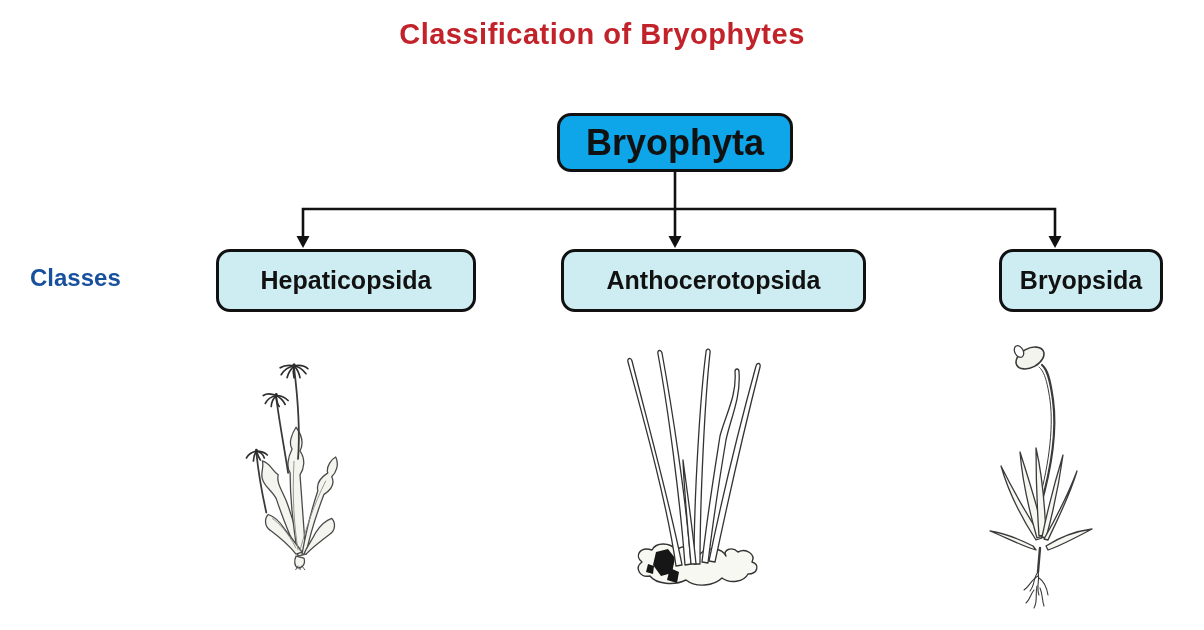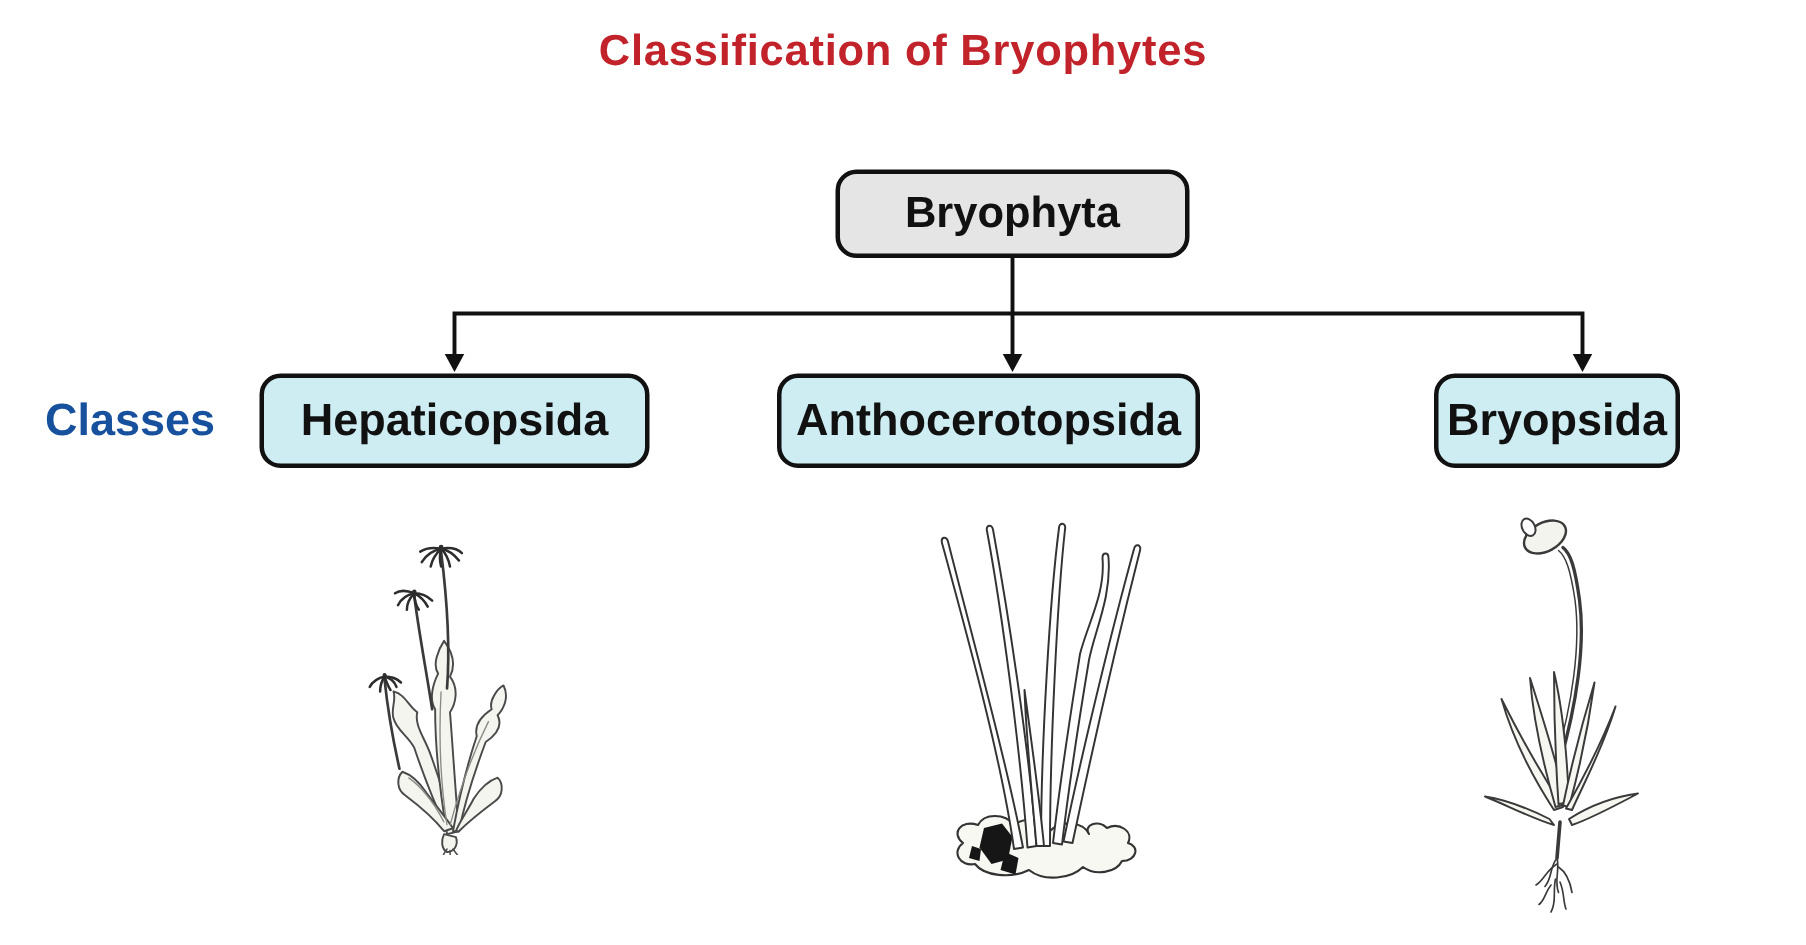--- a/index.html
+++ b/index.html
@@ -36,37 +36,38 @@
     font-weight: 700;
     color: #111111;
     box-sizing: border-box;
     white-space: nowrap;
   }
   .root-node {
     left: 557px;
     top: 113px;
     width: 236px;
     height: 59px;
-    background: #e5e5e5;
-    font-size: 29px;
+    background: #0ea5e9;
+    font-size: 36px;
   }
   .class-node {
     top: 249px;
     height: 63px;
     background: #cdedf2;
-    font-size: 30px;
+    font-size: 25px;
+    margin-left: 43px;
   }
   .class-node.c0 { left: 173px; width: 260px; }
-  .class-node.c1 { left: 518px; width: 282px; }
+  .class-node.c1 { left: 518px; width: 305px; }
   .class-node.c2 { left: 956px; width: 164px; }
   .classes-label {
     position: absolute;
     left: 30px;
     top: 264px;
-    font-size: 30px;
+    font-size: 24px;
     font-weight: 700;
     color: #17519e;
   }
   .connectors {
     position: absolute;
     left: 0;
     top: 0;
     pointer-events: none;
   }
   .illustration {

